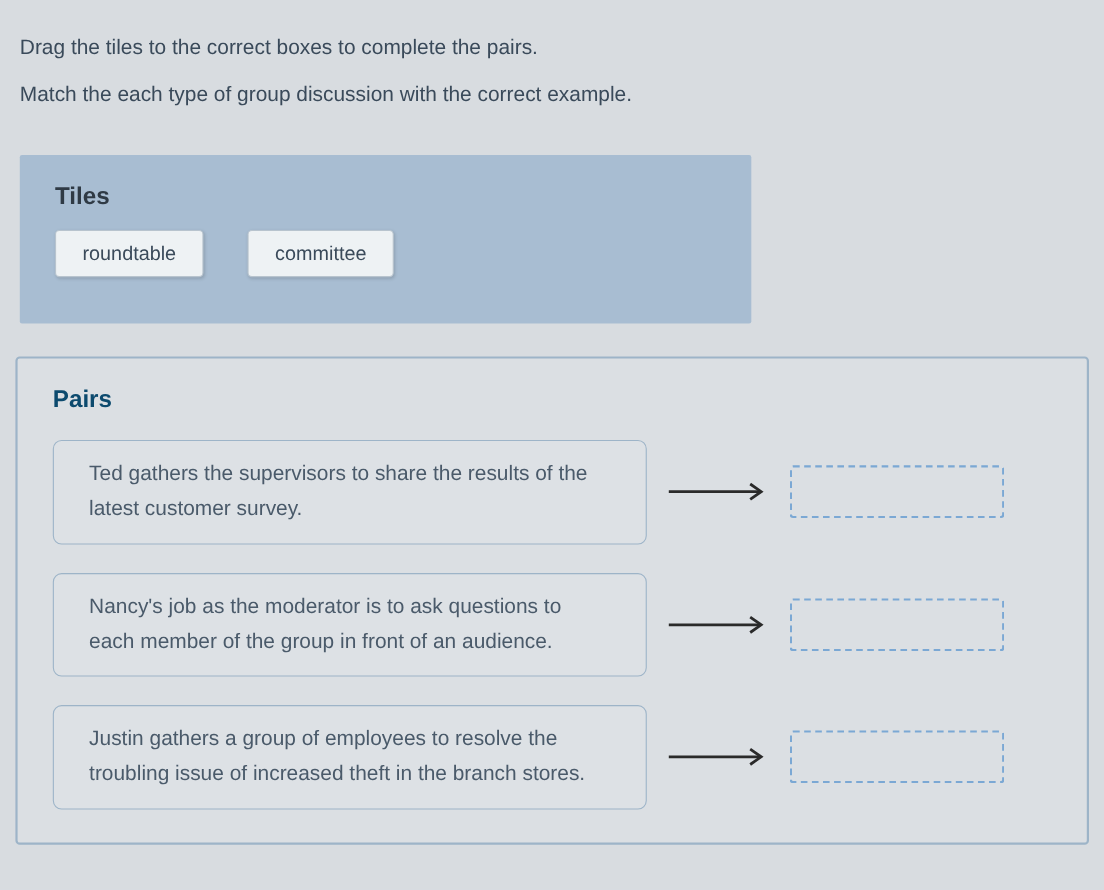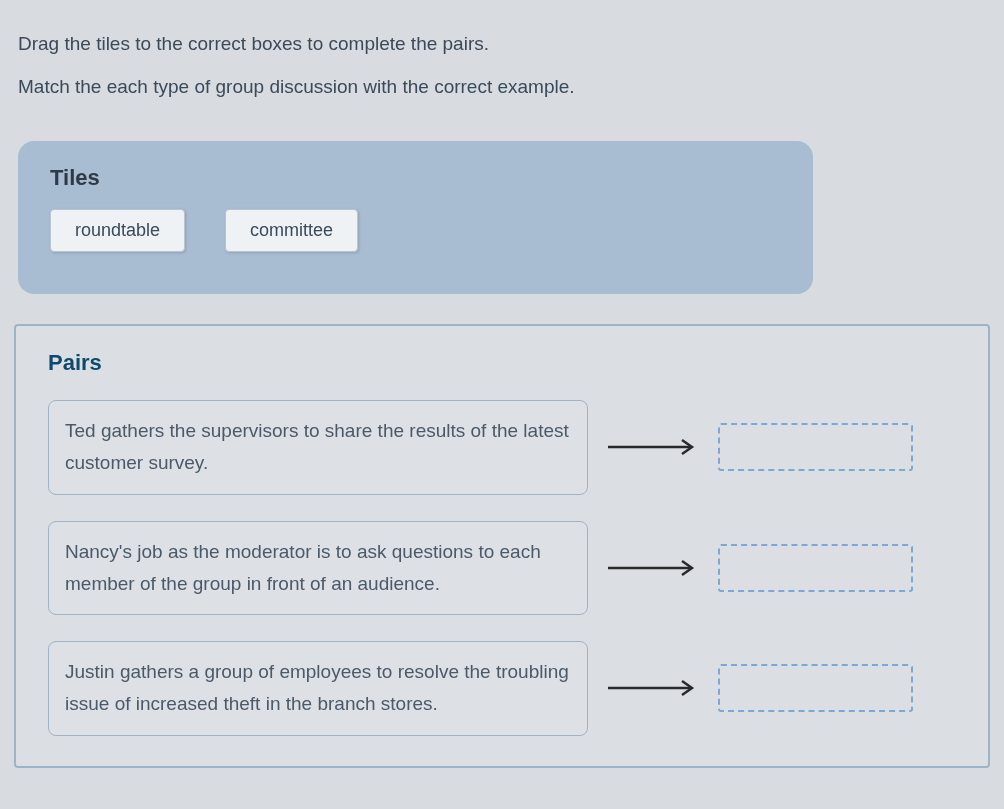--- a/index.html
+++ b/index.html
@@ -21,23 +21,23 @@
       font-size: 19px;
       line-height: 1.5;
       font-weight: 400;
     }
     .instructions p {
       margin-bottom: 14px;
     }
     .tiles-container {
       margin: 18px;
       background: #a8bdd2;
-      border-radius: 16px;
+      border-radius: 2px;
       padding: 24px 32px 42px 32px;
-      width: 795px;
+      width: 665px;
     }
     .tiles-title {
       font-size: 22px;
       color: #2f3a45;
       font-weight: 600;
       margin-bottom: 18px;
     }
     .tiles-row {
       display: flex;
       gap: 40px;
@@ -69,21 +69,21 @@
     }
     .pair-row {
       display: flex;
       align-items: center;
       margin-bottom: 26px;
     }
     .pair-box {
       width: 540px;
       border: 1.5px solid #9db4c8;
       border-radius: 8px;
-      padding: 14px 16px;
+      padding: 14px 32px;
       font-size: 19px;
       color: #4a5a6a;
       line-height: 1.7;
       background: #dde1e5;
       font-weight: 500;
     }
     .arrow {
       flex: 0 0 auto;
       width: 130px;
       display: flex;

